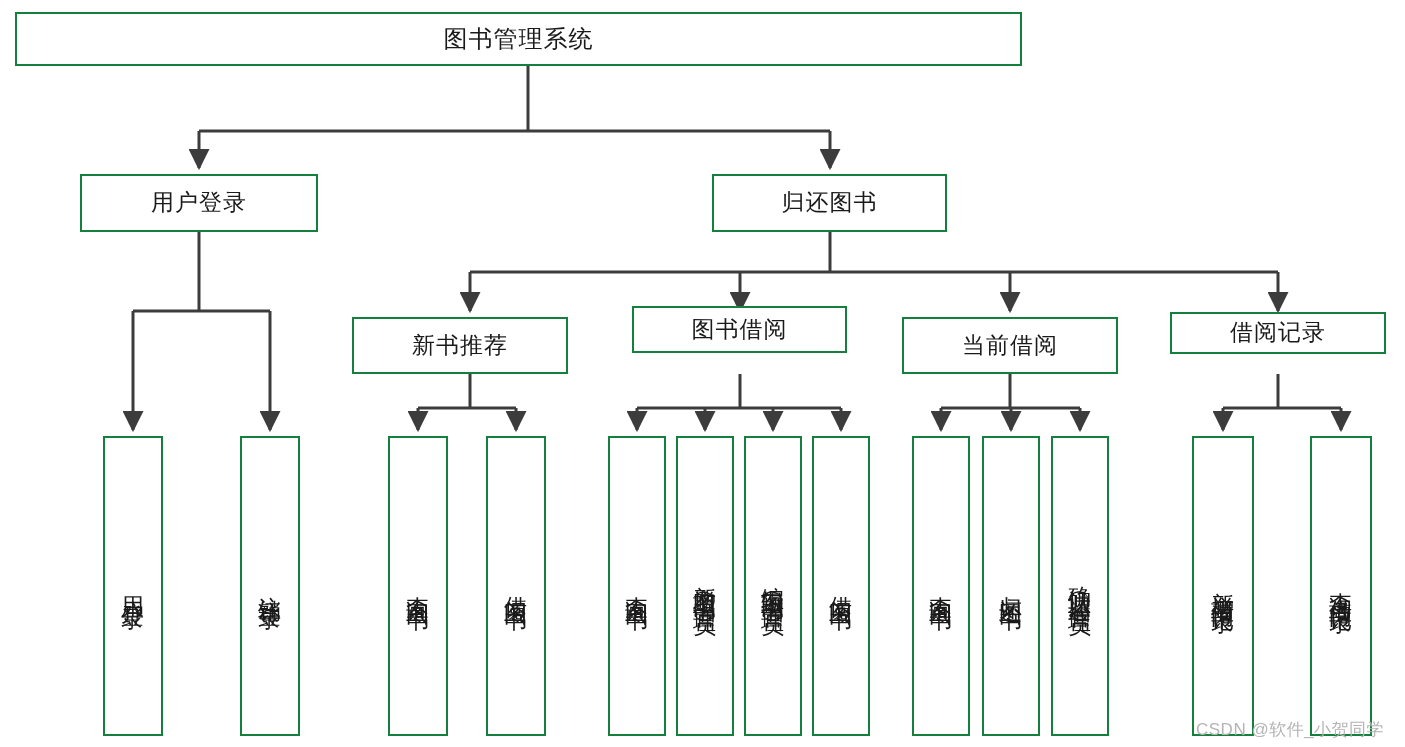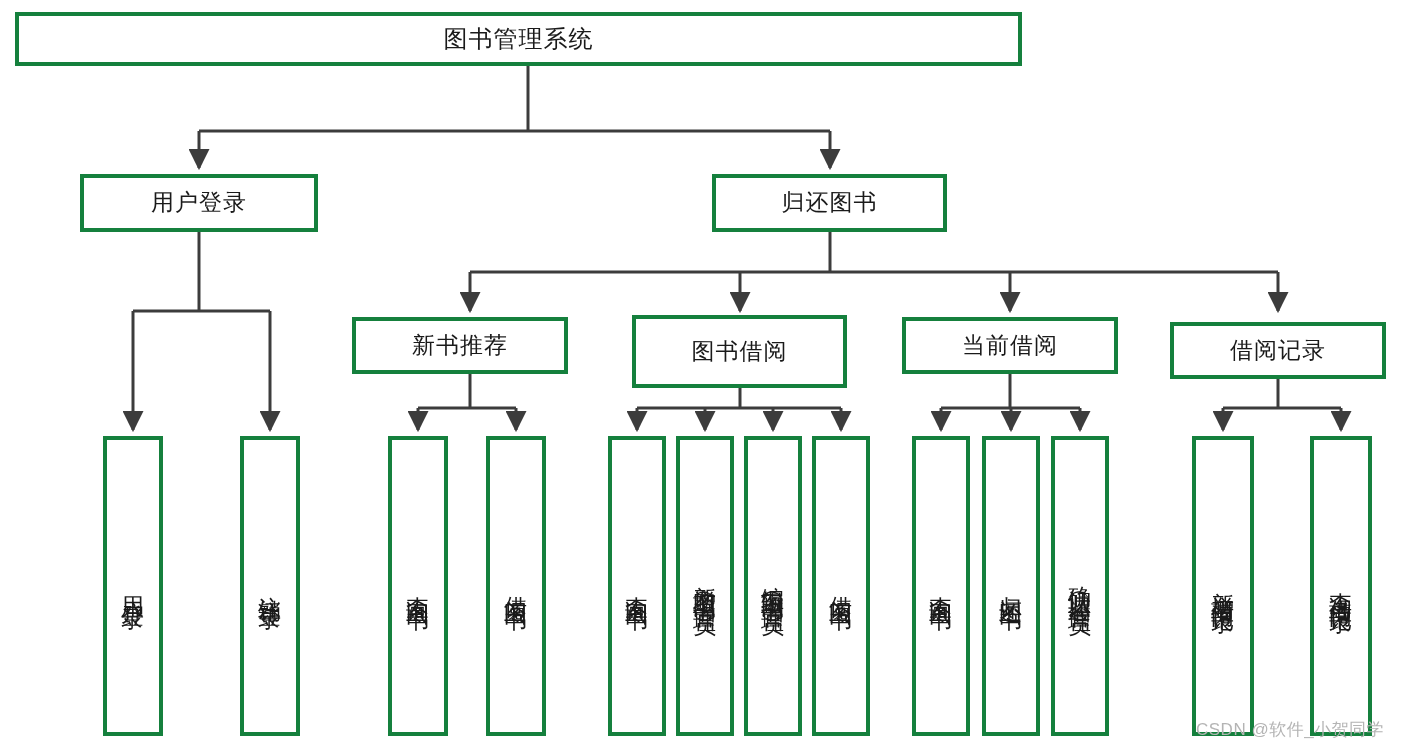--- a/index.html
+++ b/index.html
@@ -22,21 +22,21 @@
     position: absolute;
     left: 0;
     top: 0;
     width: 1405px;
     height: 747px;
     pointer-events: none;
   }
   .node {
     position: absolute;
     box-sizing: border-box;
-    border: 4px solid #15803d;
+    border: 2px solid #15803d;
     background: #ffffff;
     display: flex;
     align-items: center;
     justify-content: center;
     color: #1a1a1a;
   }
   .node.horiz {
     font-size: 23px;
     letter-spacing: 1px;
     line-height: 1.1;
@@ -118,23 +118,23 @@
       <path d="M 1341 408 L 1341 430" marker-end="url(#arrow)"></path>
     </g>
   </svg>
 
   <div class="node horiz root" style="left:15px; top:12px; width:1007px; height:54px;">图书管理系统</div>
 
   <div class="node horiz" style="left:80px; top:174px; width:238px; height:58px;">用户登录</div>
   <div class="node horiz" style="left:712px; top:174px; width:235px; height:58px;">归还图书</div>
 
   <div class="node horiz" style="left:352px; top:317px; width:216px; height:57px;">新书推荐</div>
-  <div class="node horiz" style="left:632px; top:315px; width:215px; height:73px;">图书借阅</div>
+  <div class="node horiz" style="left:632px; top:306px; width:215px; height:47px;">图书借阅</div>
   <div class="node horiz" style="left:902px; top:317px; width:216px; height:57px;">当前借阅</div>
-  <div class="node horiz" style="left:1170px; top:322px; width:216px; height:57px;">借阅记录</div>
+  <div class="node horiz" style="left:1170px; top:312px; width:216px; height:42px;">借阅记录</div>
 
   <div class="node vert" style="left:103px; top:436px; width:60px; height:300px;">用户登录</div>
   <div class="node vert" style="left:240px; top:436px; width:60px; height:300px;">注销登录</div>
 
   <div class="node vert" style="left:388px; top:436px; width:60px; height:300px;">查询图书</div>
   <div class="node vert" style="left:486px; top:436px; width:60px; height:300px;">借阅图书</div>
 
   <div class="node vert" style="left:608px; top:436px; width:58px; height:300px;">查询图书</div>
   <div class="node vert" style="left:676px; top:436px; width:58px; height:300px;">新增图书（管理员）</div>
   <div class="node vert" style="left:744px; top:436px; width:58px; height:300px;">编辑图书（管理员）</div>

